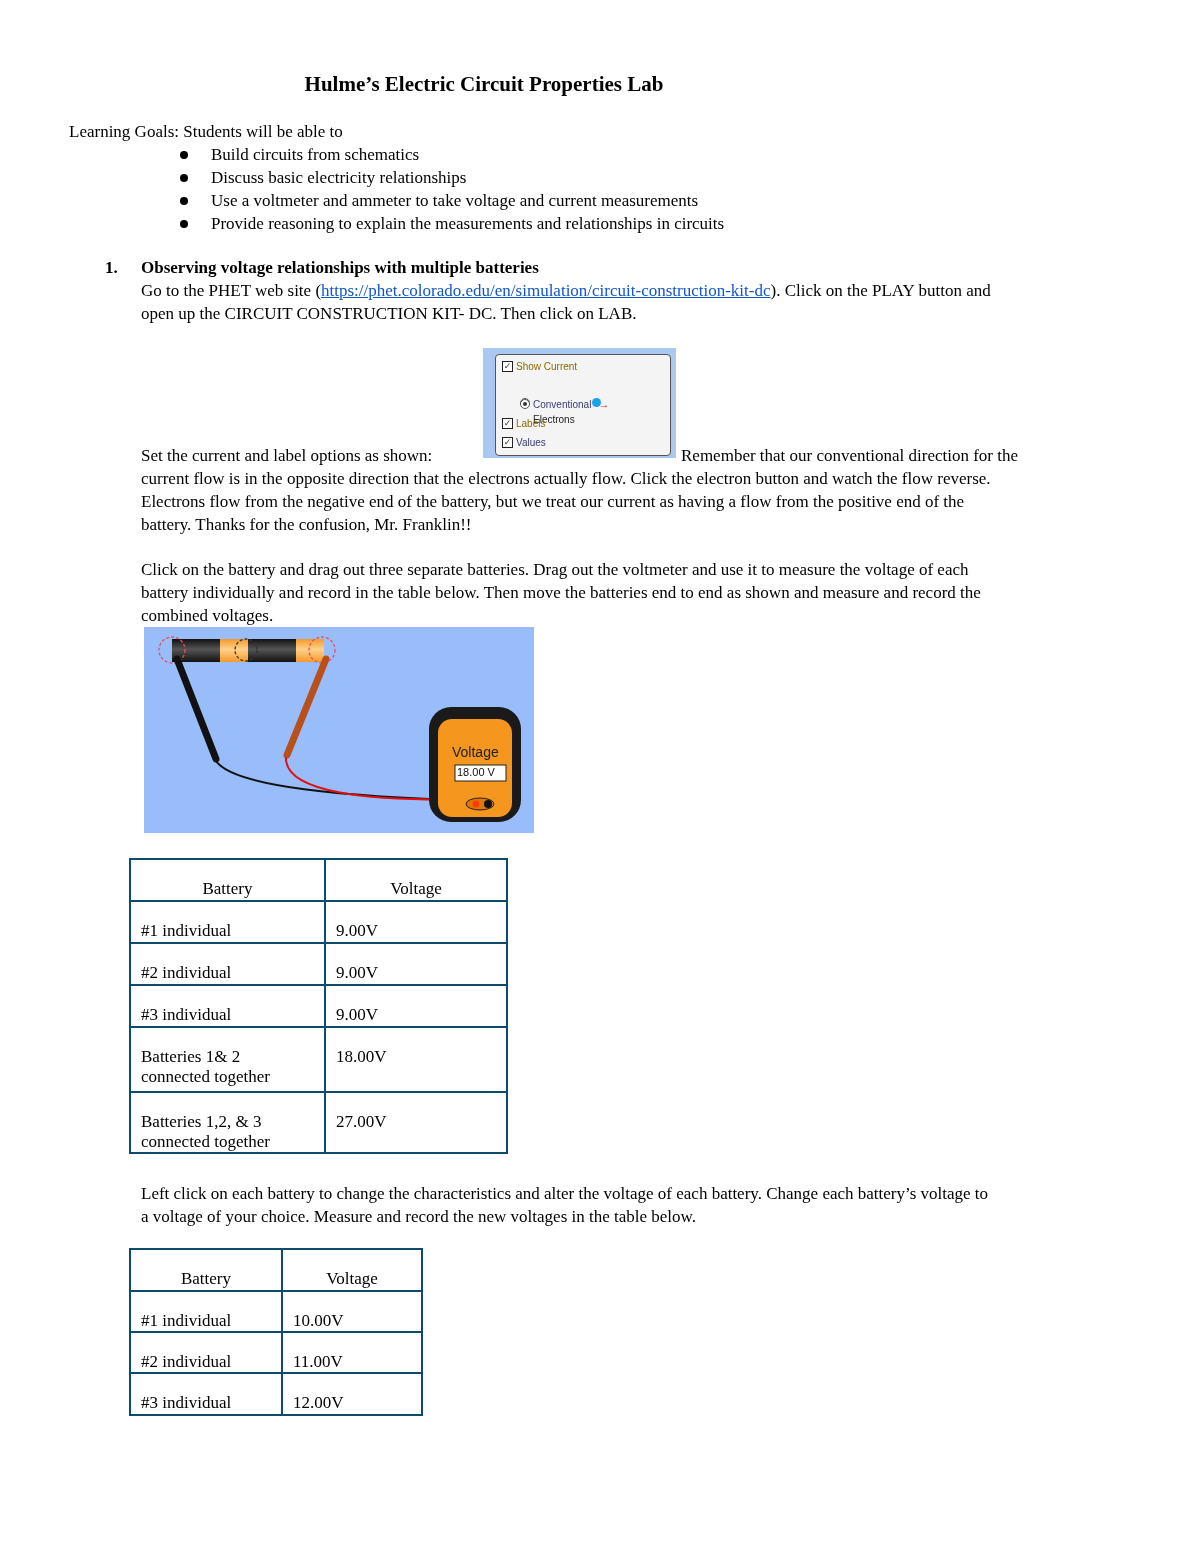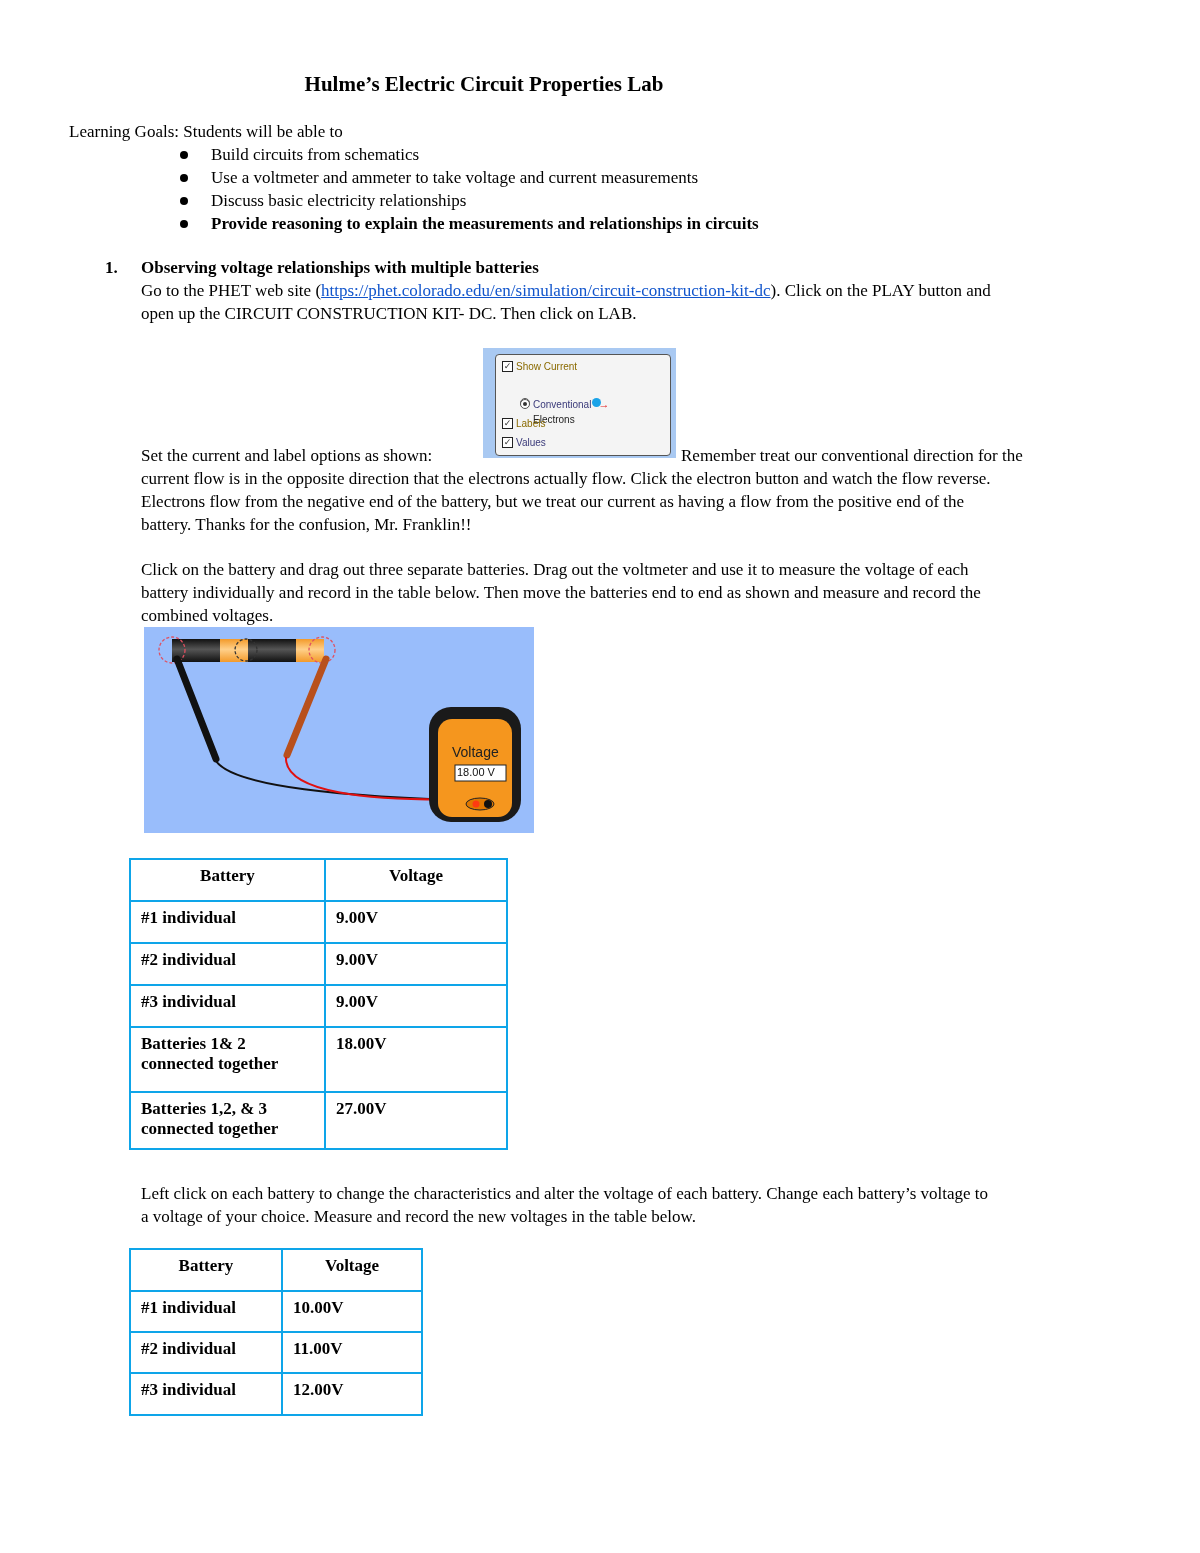--- a/index.html
+++ b/index.html
@@ -5,43 +5,43 @@
   html, body { margin: 0; padding: 0; background: #ffffff; }
   body { width: 1200px; height: 1553px; position: relative; overflow: hidden;
          font-family: "Liberation Serif", "DejaVu Serif", serif; color: #000; font-size: 17px; }
   .abs { position: absolute; }
   .title { left: 0; width: 968px; top: 72px; text-align: center; font-size: 21px; font-weight: bold; }
   .line { white-space: nowrap; line-height: 23px; }
   .bullet-dot { display: inline-block; width: 8px; height: 8px; background: #000; border-radius: 50%; position: absolute; left: -31px; top: 8px; }
   .bold { font-weight: bold; }
   a.link { color: #1155cc; text-decoration: underline; }
   table.data { position: absolute; border-collapse: collapse; font-size: 17px; }
-  table.data td { border: 2px solid #0ea5e9; vertical-align: top; padding: 6px 10px 0 10px; box-sizing: border-box; font-weight: bold; }
+  table.data td { border: 2px solid #0c4a6e; vertical-align: top; padding: 19px 10px 0 10px; box-sizing: border-box; }
   table.data td.hdr { text-align: center; }
   
   .opt-panel { left: 483px; top: 348px; width: 193px; height: 110px; background: #a9c9f2; }
   .opt-inner { position: absolute; left: 12px; top: 6px; width: 174px; height: 100px; background: #f4f4f4; border: 1px solid #555; border-radius: 4px;
                font-family: "Liberation Sans", "DejaVu Sans", sans-serif; font-size: 10px; color: #333; }
   .opt-row { position: absolute; white-space: nowrap; display: flex; align-items: center; gap: 3px; }
   .chk { width: 9px; height: 9px; border: 1px solid #222; background: #fff; font-size: 9px; line-height: 9px; text-align: center; font-weight: bold; }
   .radio { width: 8px; height: 8px; border: 1px solid #555; border-radius: 50%; background: #fff; position: relative; }
   .radio.on::after { content: ""; position: absolute; left: 2px; top: 2px; width: 4px; height: 4px; border-radius: 50%; background: #333; }
   .sim { left: 144px; top: 627px; width: 390px; height: 206px; background: #99bdfb; }
 </style>
 </head>
 <body>
 
 <div class="abs title">Hulme’s Electric Circuit Properties Lab</div>
 
 <div class="abs line" style="left:69px; top:120px;">Learning Goals: Students will be able to</div>
 <div class="abs" style="left:211px; top:143px;">
   <div class="line" style="position:relative;"><span class="bullet-dot"></span><span>Build circuits from schematics</span></div>
+  <div class="line" style="position:relative;"><span class="bullet-dot"></span><span>Discuss basic electricity relationships</span></div>
   <div class="line" style="position:relative;"><span class="bullet-dot"></span><span>Use a voltmeter and ammeter to take voltage and current measurements</span></div>
-  <div class="line" style="position:relative;"><span class="bullet-dot"></span><span>Discuss basic electricity relationships</span></div>
-  <div class="line" style="position:relative;font-weight:bold;"><span class="bullet-dot"></span><span>Provide reasoning to explain the measurements and relationships in circuits</span></div>
+  <div class="line" style="position:relative;"><span class="bullet-dot"></span><span>Provide reasoning to explain the measurements and relationships in circuits</span></div>
 </div>
 
 <div class="abs line bold" style="left:105px; top:256px;">1.</div>
 <div class="abs line bold" style="left:141px; top:256px;">Observing voltage relationships with multiple batteries</div>
 
 <div class="abs line" style="left:141px; top:279px;">
   <span>Go to the PHET web site (</span><a class="link">https://phet.colorado.edu/en/simulation/circuit-construction-kit-dc</a><span>).  Click on the PLAY button and</span>
 </div>
 <div class="abs line" style="left:141px; top:302px;">open up the CIRCUIT CONSTRUCTION KIT- DC.  Then click on LAB.</div>
 
@@ -66,21 +66,21 @@
       <span style="color:#8a6a00;">Labels</span>
     </div>
     <div class="opt-row" style="left:6px; top:82px;">
       <span class="chk">✓</span>
       <span style="color:#3a3a7a;">Values</span>
     </div>
   </div>
 </div>
 
 <div class="abs line" style="left:141px; top:444px;">Set the current and label options as shown:</div>
-<div class="abs line" style="left:681px; top:444px;">Remember treat our conventional direction for the</div>
+<div class="abs line" style="left:681px; top:444px;">Remember that our conventional direction for the</div>
 <div class="abs line" style="left:141px; top:467px;">current flow is in the opposite direction that the electrons actually flow.  Click the electron button and watch the flow reverse.</div>
 <div class="abs line" style="left:141px; top:490px;">Electrons flow from the negative end of the battery, but we treat our current as having a flow from the positive end of the</div>
 <div class="abs line" style="left:141px; top:513px;">battery.  Thanks for the confusion, Mr. Franklin!!</div>
 
 <div class="abs line" style="left:141px; top:558px;">Click on the battery and drag out three separate batteries.  Drag out the voltmeter and use it to measure the voltage of each</div>
 <div class="abs line" style="left:141px; top:581px;">battery individually and record in the table below.  Then move the batteries end to end as shown and measure and record the</div>
 <div class="abs line" style="left:141px; top:604px;">combined voltages.</div>
 
 <div class="abs sim">
   <svg width="390" height="206" viewBox="0 0 390 206">

